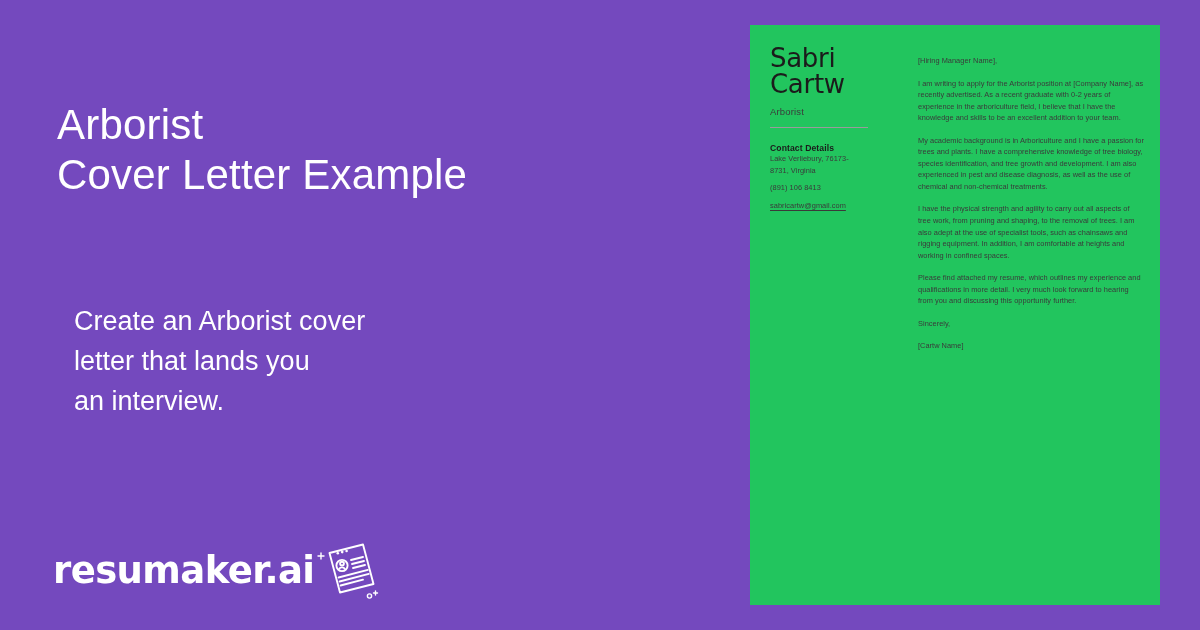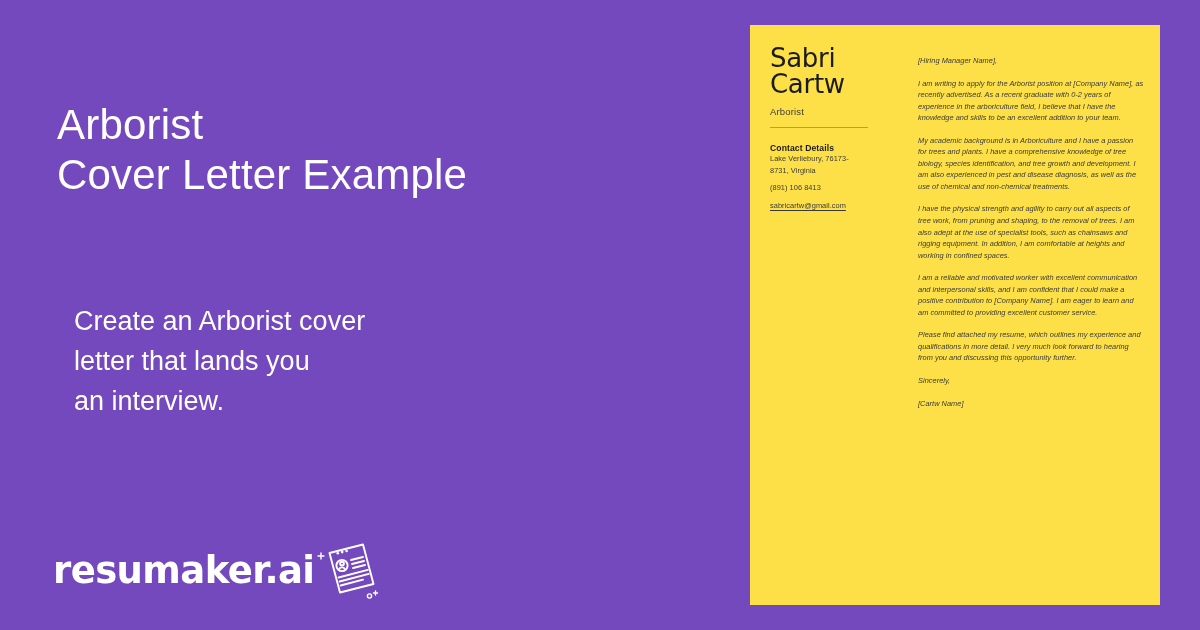--- a/index.html
+++ b/index.html
@@ -84,21 +84,21 @@
     display: block;
   }
 
   
   .doc-card {
     position: absolute;
     left: 750px;
     top: 25px;
     width: 410px;
     height: 580px;
-    background: #fde047;
+    background: #22c55e;
     overflow: hidden;
   }
 
   .doc-left {
     position: absolute;
     left: 20px;
     top: 20px;
     width: 120px;
   }
   .doc-name {
@@ -141,21 +141,20 @@
   .doc-contact-item.email {
     text-decoration: underline;
     text-underline-offset: 1.5px;
   }
 
   .doc-body {
     position: absolute;
     left: 168px;
     top: 30px;
     width: 226px;
-    font-style: italic;
   }
   .doc-para {
     color: #3a3a3a;
     font-size: 7.4px;
     line-height: 11.55px;
     margin: 0 0 11px 0;
     letter-spacing: 0.03px;
     text-align: left;
   }
 </style>
@@ -234,21 +233,20 @@
         <div class="doc-contact-item">(891) 106 8413</div>
         <div class="doc-contact-item email">sabricartw@gmail.com</div>
       </div>
     </div>
 
     <div class="doc-body">
       <p class="doc-para">[Hiring Manager Name],</p>
       <p class="doc-para">I am writing to apply for the Arborist position at [Company Name], as recently advertised. As a recent graduate with 0-2 years of experience in the arboriculture field, I believe that I have the knowledge and skills to be an excellent addition to your team.</p>
       <p class="doc-para">My academic background is in Arboriculture and I have a passion for trees and plants. I have a comprehensive knowledge of tree biology, species identification, and tree growth and development. I am also experienced in pest and disease diagnosis, as well as the use of chemical and non-chemical treatments.</p>
       <p class="doc-para">I have the physical strength and agility to carry out all aspects of tree work, from pruning and shaping, to the removal of trees. I am also adept at the use of specialist tools, such as chainsaws and rigging equipment. In addition, I am comfortable at heights and working in confined spaces.</p>
-      <p class="doc-para">I am a reliable and motivated worker with excellent communication and interpersonal skills, and I am confident that I could make a positive contribution to [Company Name]. I am eager to learn and am committed to providing excellent customer service.</p>
       <p class="doc-para">Please find attached my resume, which outlines my experience and qualifications in more detail. I very much look forward to hearing from you and discussing this opportunity further.</p>
       <p class="doc-para">Sincerely,</p>
       <p class="doc-para">[Cartw Name]</p>
     </div>
 
   </div>
 
 </div>
 
 </body></html>

